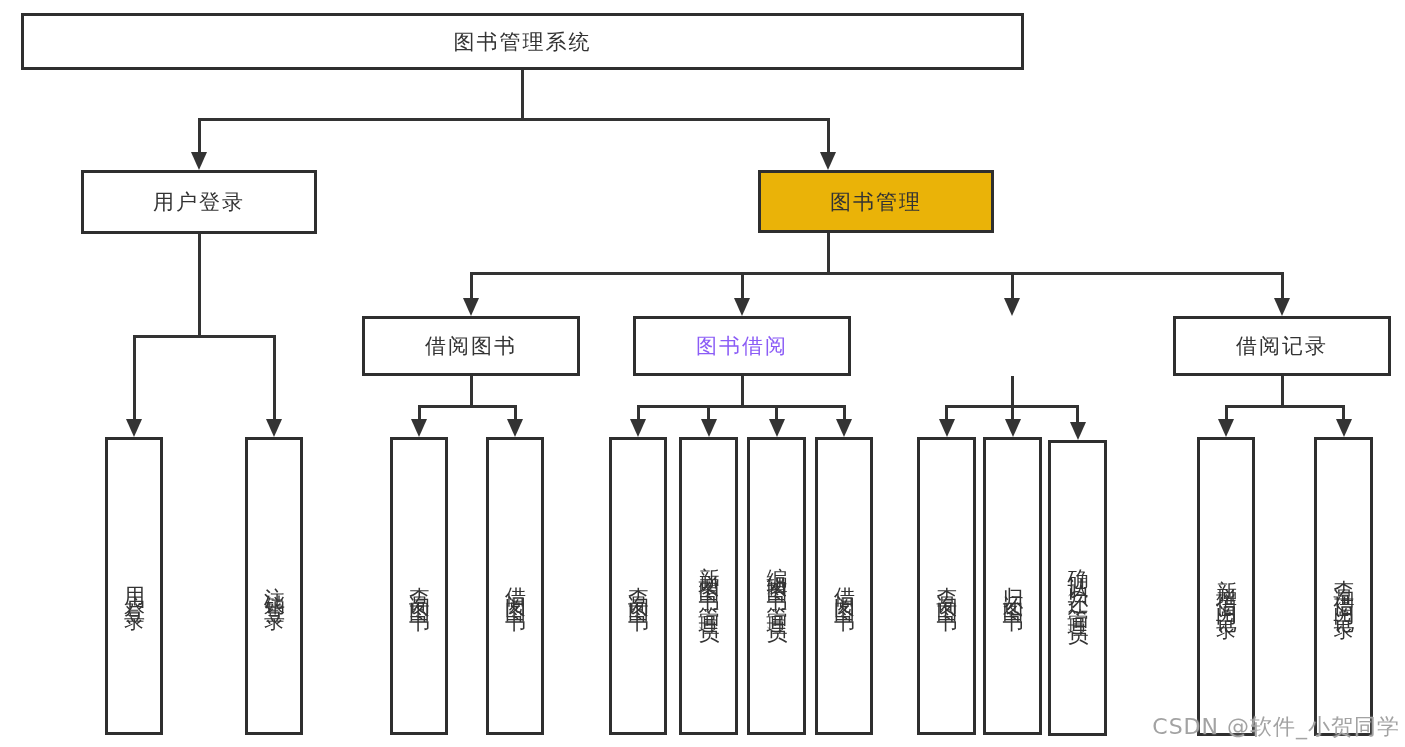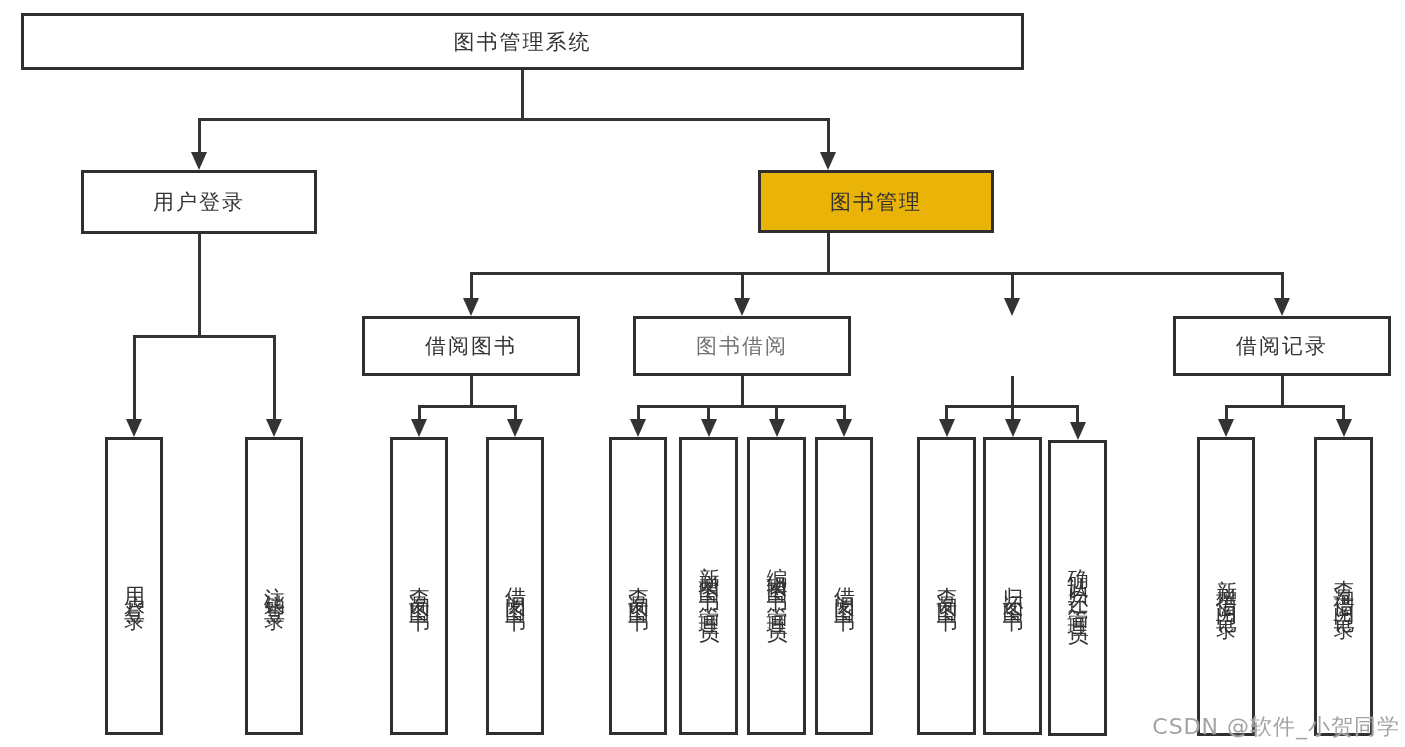--- a/index.html
+++ b/index.html
@@ -70,21 +70,21 @@
     </div>
     <div class="box h" style="left: 81px; top: 170px; width: 236px; height: 64px; border-color: rgb(47, 47, 47); color: rgb(51, 51, 51); background: rgb(255, 255, 255);">
       <span>用户登录</span>
     </div>
     <div class="box h" style="left: 710px; top: 170px; width: 236px; height: 63px; border-color: rgb(47, 47, 47); color: rgb(51, 51, 51); background: #eab308; margin-left: 48px;">
       <span>图书管理</span>
     </div>
     <div class="box h" style="left: 362px; top: 316px; width: 218px; height: 60px; border-color: rgb(47, 47, 47); color: rgb(51, 51, 51); background: rgb(255, 255, 255);">
       <span>借阅图书</span>
     </div>
-    <div class="box h" style="left: 633px; top: 316px; width: 218px; height: 60px; border-color: rgb(47, 47, 47); color: #737373; background: rgb(255, 255, 255);">
+    <div class="box h" style="left: 633px; top: 316px; width: 218px; height: 60px; border-color: rgb(47, 47, 47); color: #8b5cf6; background: rgb(255, 255, 255);">
       <span>图书借阅</span>
     </div>
     <div class="box h" style="left: 1173px; top: 316px; width: 218px; height: 60px; border-color: rgb(47, 47, 47); color: rgb(51, 51, 51); background: rgb(255, 255, 255);">
       <span>借阅记录</span>
     </div>
     <div class="box v" style="left: 105px; top: 437px; width: 58px; height: 298px; border-color: rgb(47, 47, 47); color: rgb(51, 51, 51); background: rgb(255, 255, 255);">
       <span>用户登录</span>
     </div>
     <div class="box v" style="left: 245px; top: 437px; width: 58px; height: 298px; border-color: rgb(47, 47, 47); color: rgb(51, 51, 51); background: rgb(255, 255, 255);">
       <span>注销登录</span>

